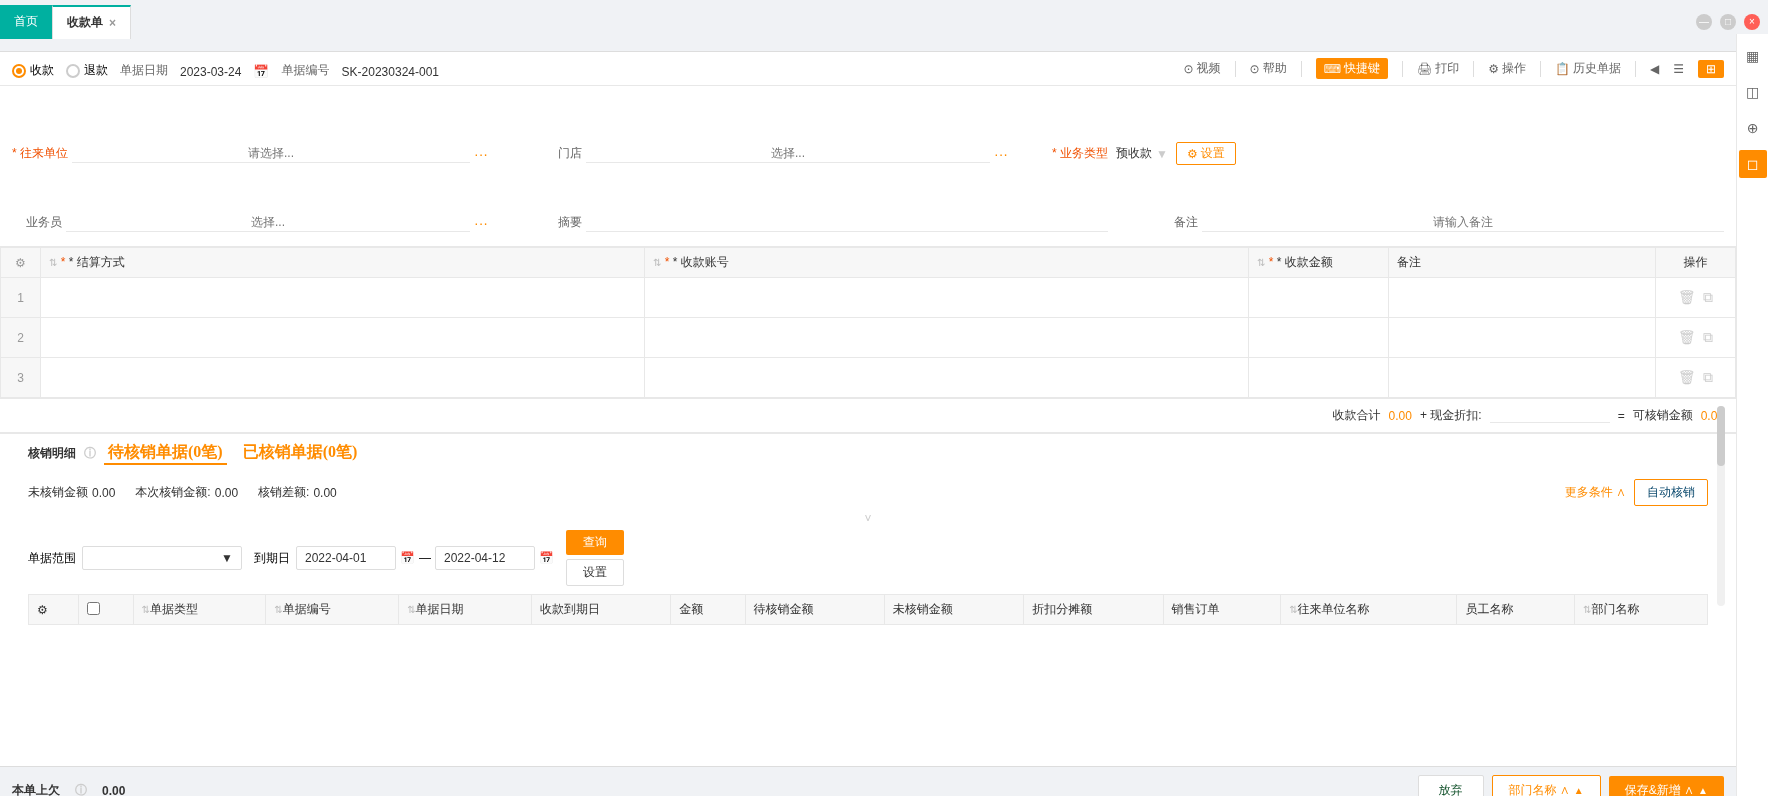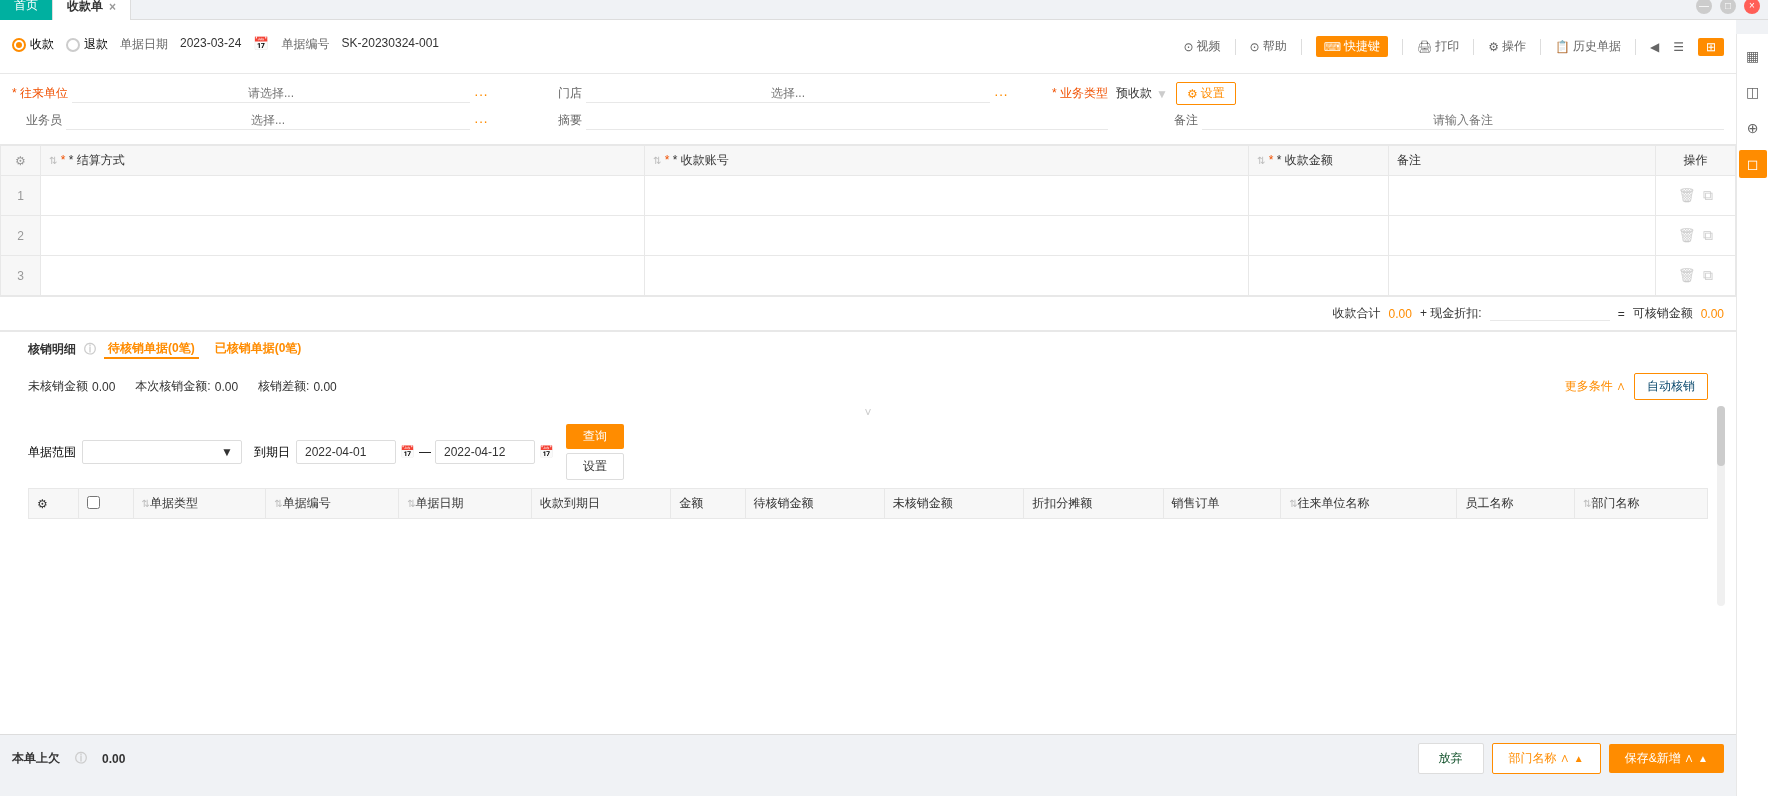--- a/index.html
+++ b/index.html
@@ -1,20 +1,20 @@
 <!DOCTYPE html>
 <html><head>
   <meta charset="utf-8">
   <style>
     * { box-sizing: border-box; margin: 0; padding: 0; font-family: 'Microsoft YaHei', Arial, sans-serif; font-size: 12px; }
     body { background: #f0f2f5; width: 1768px; min-height: 796px; overflow: hidden; }
 
     
     .tab-bar {
-      display: flex; align-items: center; background: #f0f2f5; height: 20px;
+      display: flex; align-items: center; background: #f0f2f5; height: 52px;
       border-bottom: 1px solid #ddd; padding: 0 0 8px 0;
     }
     .tab-item {
       display: flex; align-items: center; height: 34px; padding: 0 14px;
       cursor: pointer; font-size: 13px; color: #333;
     }
     .tab-item.active {
       background: #fff; color: #333; border-top: 2px solid #00b0a0;
       border-right: 1px solid #ddd; border-left: 1px solid #ddd; font-weight: bold;
     }
@@ -28,39 +28,39 @@
     .win-btn { width: 16px; height: 16px; border-radius: 50%; display: flex; align-items: center; justify-content: center; cursor: pointer; font-size: 10px; color: #fff; }
     .win-close { background: #ff5f57; }
     .win-min { background: #ccc; }
     .win-max { background: #ccc; }
 
     
     .main-container { background: #fff; margin: 0; height: calc(796px - 34px); display: flex; flex-direction: column; }
 
     
     .toolbar-row {
-      display: flex; align-items: flex-start; padding: 16px 12px; background: #fff;
+      display: flex; align-items: flex-end; padding: 6px 12px; background: #fff;
       border-bottom: 1px solid #e8e8e8; gap: 12px; flex-shrink: 0;
     }
     .radio-group { display: flex; align-items: center; gap: 12px; }
     .radio-item { display: flex; align-items: center; gap: 4px; cursor: pointer; }
     .radio-dot { width: 14px; height: 14px; border-radius: 50%; border: 2px solid #ccc; display: flex; align-items: center; justify-content: center; }
     .radio-dot.active { border-color: #ff8c00; }
     .radio-dot.active::after { content: ''; width: 6px; height: 6px; border-radius: 50%; background: #ff8c00; }
     .field-label { color: #666; }
     .field-value { color: #333; font-weight: 500; }
     .icon-btn { color: #666; cursor: pointer; font-size: 13px; display: flex; align-items: center; gap: 3px; }
     .toolbar-right { margin-left: auto; display: flex; align-items: center; gap: 14px; }
     .toolbar-right-item { display: flex; align-items: center; gap: 3px; color: #666; cursor: pointer; font-size: 12px; }
     .toolbar-right-item.orange { background: #ff8c00; color: #fff; padding: 2px 8px; border-radius: 2px; }
     .divider-v { width: 1px; height: 16px; background: #ddd; }
 
     
     .form-area { padding: 8px 12px; background: #fff; border-bottom: 1px solid #e8e8e8; flex-shrink: 0; }
-    .form-row { display: flex; align-items: center; gap: 0; margin-bottom: 6px; }
+    .form-row { display: flex; align-items: center; gap: 0; margin-bottom: 6px; margin-top: 48px; }
     .form-field { display: flex; align-items: center; flex: 1; }
     .form-field-label { color: #f05000; font-size: 12px; white-space: nowrap; margin-right: 4px; min-width: 50px; text-align: right; }
     .form-field-label.normal { color: #666; }
     .form-input { flex: 1; border: none; border-bottom: 1px solid #e8e8e8; outline: none; padding: 2px 4px; color: #ccc; font-size: 12px; text-align: center; }
     .more-btn { color: #ff8c00; cursor: pointer; padding: 0 4px; font-size: 14px; }
     .select-arrow { color: #ccc; margin-left: 4px; }
     .business-type-value { color: #333; margin-left: 4px; flex: 1; }
     .settings-btn {
       background: #fff; border: 1px solid #ff8c00; color: #ff8c00; padding: 2px 10px;
       border-radius: 2px; cursor: pointer; display: flex; align-items: center; gap: 3px; margin-left: 8px;
@@ -89,21 +89,21 @@
       border-bottom: 2px solid #e8e8e8; gap: 8px; color: #333; flex-shrink: 0;
     }
     .summary-highlight { color: #ff8c00; }
     .summary-input { border: none; border-bottom: 1px solid #e8e8e8; width: 120px; outline: none; text-align: right; }
 
     
     .writeoff-section { flex: 1; overflow-y: auto; background: #fff; padding: 8px 28px; }
     .section-title { font-size: 14px; color: #333; font-weight: bold; margin-bottom: 8px; display: flex; align-items: center; gap: 8px; }
     .section-title .info-icon { color: #ccc; font-size: 12px; cursor: pointer; }
     .tab-links { display: flex; gap: 0; }
-    .tab-link { color: #ff8c00; cursor: pointer; font-size: 12px; padding: 0 4px; border-bottom: none; }
+    .tab-link { color: #ff8c00; cursor: pointer; font-size: 16px; padding: 0 4px; border-bottom: none; font-family: Liberation Serif, serif; }
     .tab-link.active { color: #ff8c00; border-bottom: 2px solid #ff8c00; }
 
     .writeoff-stats { display: flex; align-items: center; gap: 20px; padding: 6px 0; color: #333; }
     .stat-item { display: flex; align-items: center; gap: 4px; }
     .stat-value { color: #333; }
     .more-conditions { color: #ff8c00; cursor: pointer; display: flex; align-items: center; gap: 2px; }
     .auto-writeoff-btn {
       background: #fff; border: 1px solid #ff8c00; color: #0c4a6e; padding: 4px 12px;
       border-radius: 2px; cursor: pointer;
     }

